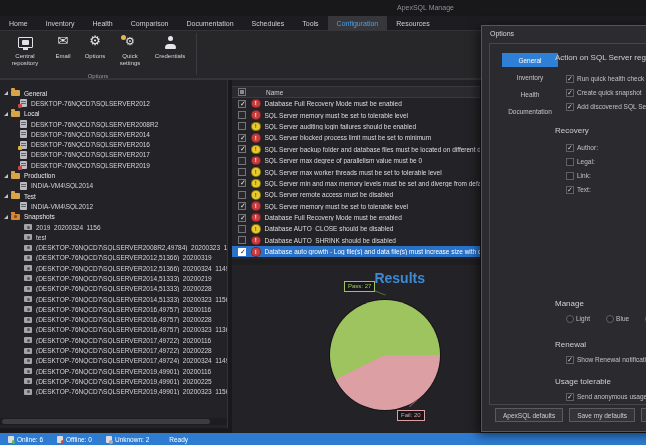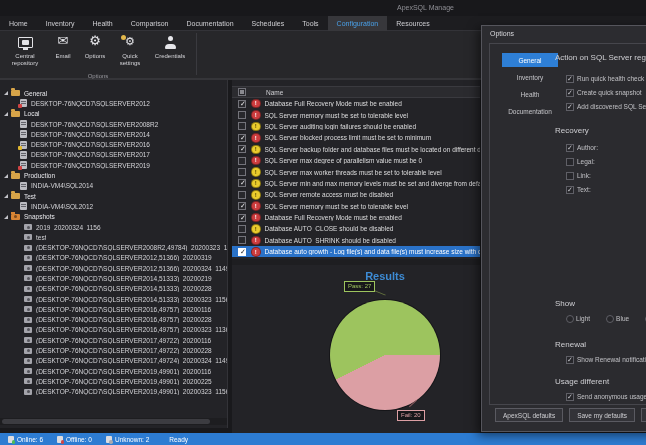--- a/index.html
+++ b/index.html
@@ -84,21 +84,21 @@
   .sev.error-icon{background:#cc3c3e;box-shadow:0 0 0 1px #7e2526;}
   .sev.error-icon::after{content:"!";position:absolute;left:0;top:0.5px;width:7.5px;text-align:center;font-size:6px;font-weight:bold;color:#fff;line-height:7px;}
   .sev.warning-icon{background:#e9cb2d;box-shadow:0 0 0 1px #8d7a12;}
   .sev.warning-icon::after{content:"!";position:absolute;left:0;top:0.5px;width:7.5px;text-align:center;font-size:6px;font-weight:bold;color:#5a4a00;line-height:7px;}
   .gtext{font-size:6.5px;color:#dededf;margin-left:5px;white-space:nowrap;overflow:hidden;}
   .grow.sel .gtext{color:#fff;}
   #gscroll{position:absolute;left:0;top:179px;width:248px;height:6px;background:#1e1e21;}
 
   
   #chart{position:absolute;left:0;top:186px;width:248px;height:162px;background:#232327;}
-  #chart-title{position:absolute;left:113px;top:4px;width:80px;text-align:center;font-size:11px;font-weight:bold;color:#3d8bd4;}
+  #chart-title{position:absolute;left:113px;top:4px;width:80px;text-align:right;font-size:14px;font-weight:bold;color:#3d8bd4;}
   #pie{position:absolute;left:98px;top:34px;width:110px;height:110px;border-radius:50%;box-shadow:0 0 0 1px #151518;}
   .plabel{position:absolute;background:#17171a;border:1px solid #888;padding:1px 3px;font-size:6px;line-height:7px;}
   #plabel-pass{left:112px;top:15px;}
   #plabel-fail{left:165px;top:144px;}
   .pline{position:absolute;background:#6a6a50;}
   #pline-pass{left:140px;top:26px;width:14px;height:1px;transform:rotate(22deg);background:#66743f;}
   #pline-fail{left:176px;top:137px;width:10px;height:1px;transform:rotate(-42deg);background:#8a5a5e;}
 
   
   #dialog{position:absolute;left:481px;top:25px;width:200px;height:407px;background:#2c2c30;border:1px solid #55555c;box-shadow:-3px 3px 10px rgba(0,0,0,.55);z-index:5;}
@@ -516,37 +516,37 @@
 
           <div class="dchk checked">Author:</div>
 
           <div class="dchk">Legal:</div>
 
           <div class="dchk">Link:</div>
 
           <div class="dchk checked">Text:</div>
 
       </div>
-      <div class="dheading" style="top:246px;">Show</div>
+      <div class="dheading" style="top:246px;">Manage</div>
       <div id="dradios" style="top:262px;left:11px;">
 
           <div class="dradio">Light</div>
 
           <div class="dradio">Blue</div>
 
           <div class="dradio selected">Dark</div>
 
       </div>
       <div class="dheading" style="top:287px;">Renewal</div>
       <div class="dlist" style="top:303px;left:11px;">
 
           <div class="dchk checked">Show Renewal notifications</div>
 
       </div>
-      <div class="dheading" style="top:324px;">Usage different</div>
+      <div class="dheading" style="top:324px;">Usage tolerable</div>
       <div class="dlist" style="top:340px;left:11px;">
 
           <div class="dchk checked">Send anonymous usage statistics</div>
 
       </div>
     </div>
     <div id="dbuttons">
 
         <button class="dbtn">ApexSQL defaults</button>
 

